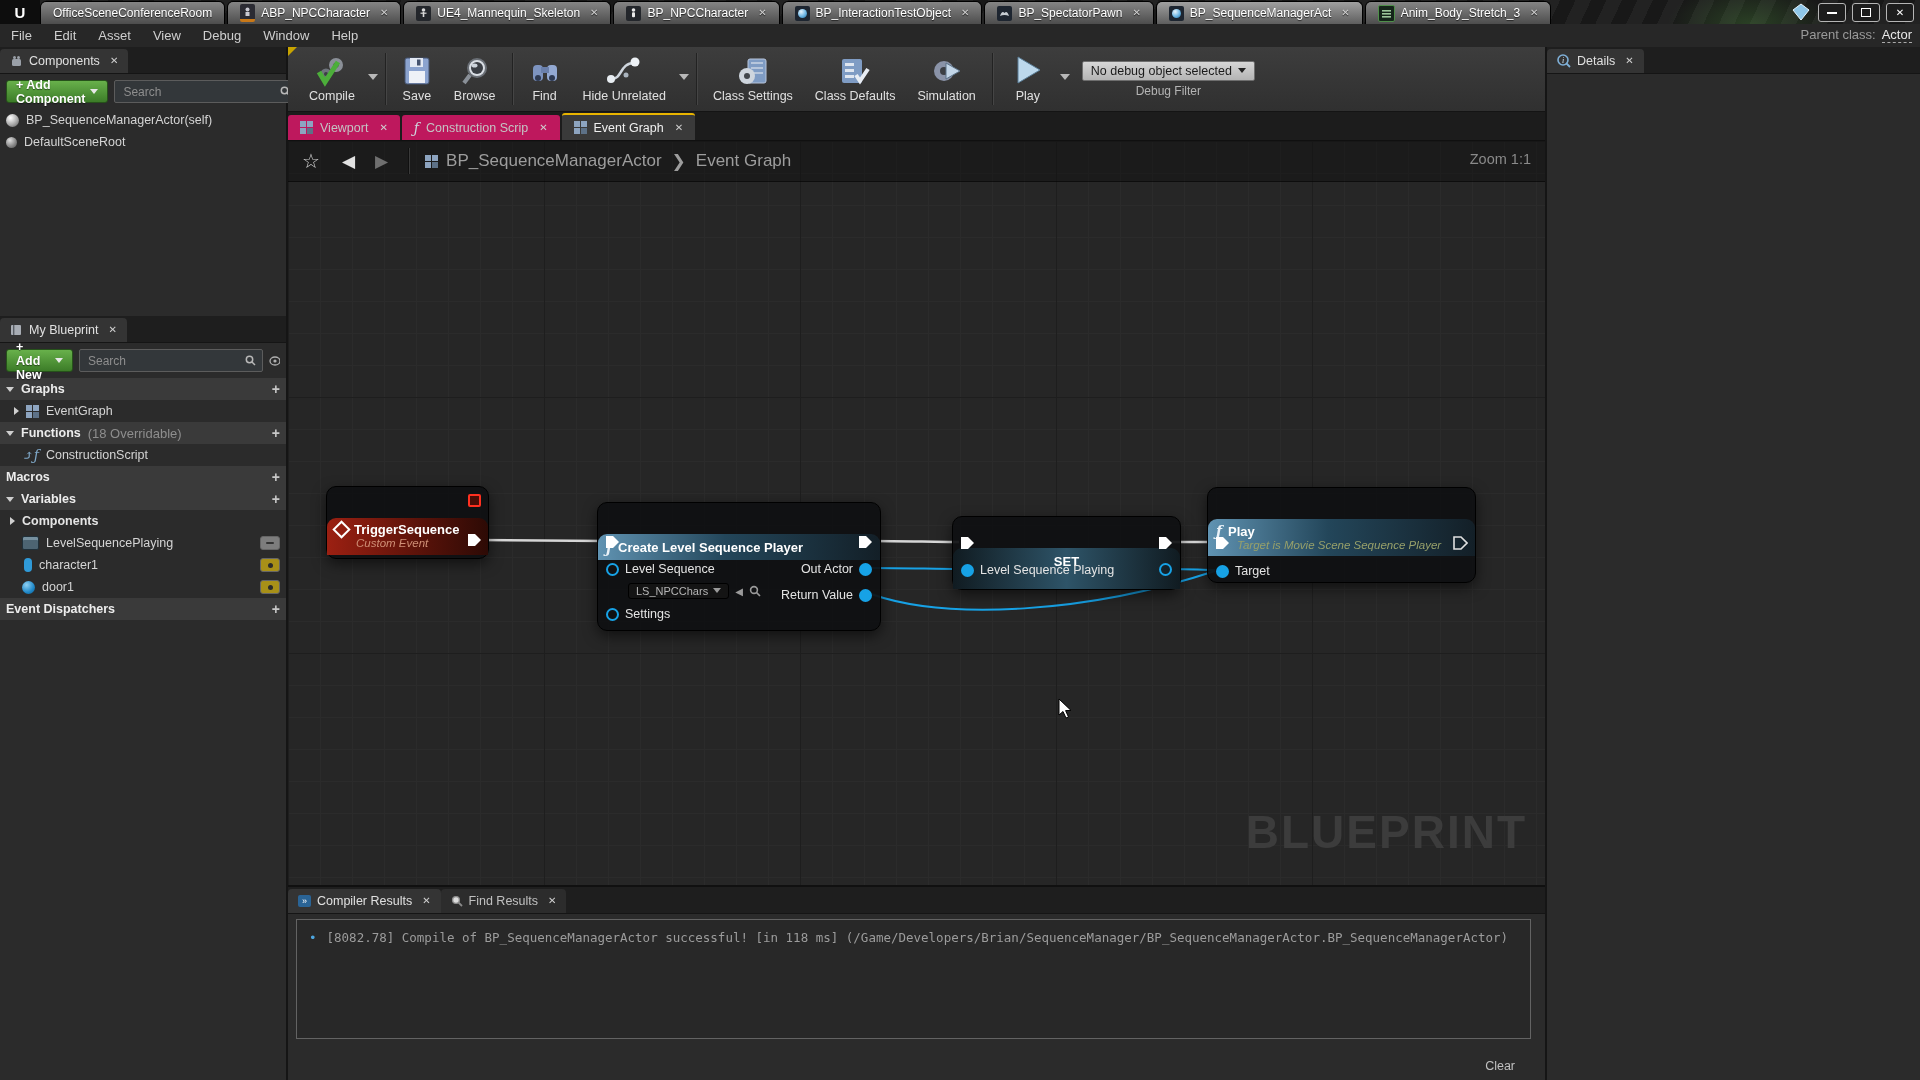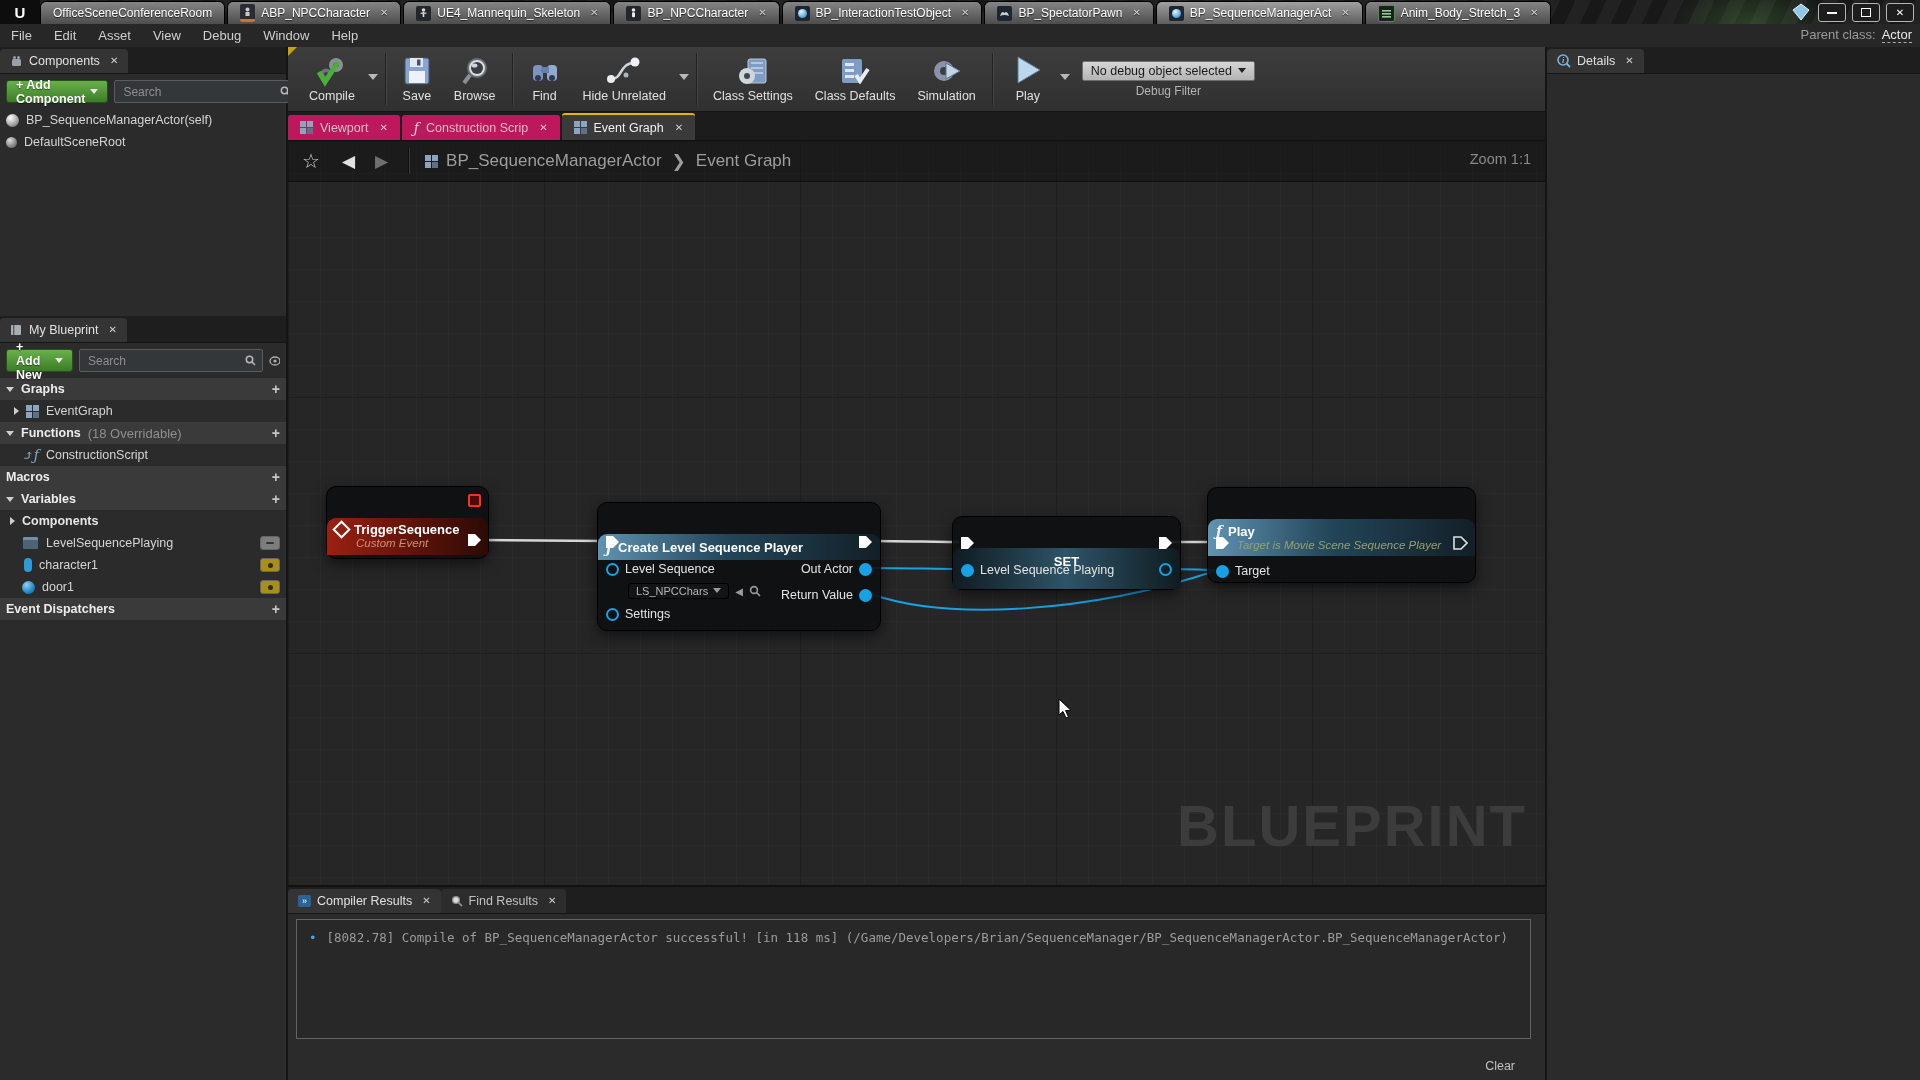--- a/index.html
+++ b/index.html
@@ -92,21 +92,21 @@
       linear-gradient(#1e1e1e 1px,transparent 1px),linear-gradient(90deg,#1e1e1e 1px,transparent 1px),
       linear-gradient(#2b2b2b 1px,transparent 1px),linear-gradient(90deg,#2b2b2b 1px,transparent 1px);
     background-size:256px 256px,256px 256px,32px 32px,32px 32px;}
   #crumbbar{position:absolute;left:0;top:0;right:0;height:40px;background:rgba(16,16,16,.45);
     border-bottom:1px solid rgba(0,0,0,.5);display:flex;align-items:center;color:#9d9d9d;}
   #crumbbar .star{font-size:20px;color:#d0d0d0;margin:0 12px 0 14px;}
   .navarrow{margin:0 10px;font-size:17px;}
   #crumbsep{width:1px;height:26px;background:#101010;margin:0 10px;box-shadow:1px 0 0 #3a3a3a;}
   #crumbtitle{font-size:17px;color:#9d9d9d;display:flex;align-items:center;gap:10px;margin-left:8px;}
   #zoomlabel{position:absolute;right:14px;top:10px;font-size:14.5px;color:#8a8a8a;}
-  #watermark{position:absolute;right:18px;bottom:26px;font-size:58px;font-weight:bold;
+  #watermark{position:absolute;right:18px;bottom:26px;font-size:46px;font-weight:bold;
     letter-spacing:2px;color:#3c3c3c;font-family:"Liberation Sans",sans-serif;}
   
   .node{position:absolute;background:rgba(15,16,18,.93);border:1px solid #000;border-radius:10px;
     box-shadow:0 5px 14px rgba(0,0,0,.55);}
   .nhead{border-radius:9px 9px 0 0;padding:4px 8px 3px 8px;display:flex;flex-direction:column;margin-top:31px;}
   .ntitle{display:flex;align-items:center;gap:6px;color:#fff;font-weight:bold;font-size:13px;}
   .nsub{font-style:italic;font-size:11.5px;margin-left:21px;}
   .ev-head{background:linear-gradient(90deg,#9c2012,#5d130a 55%,#2d0a05);}
   .fn-head{background:linear-gradient(90deg,#6093b2,#23465a 45%,#131f27);}
   .set-head{background:linear-gradient(90deg,#101b21,#2e5468 50%,#101b21);}

